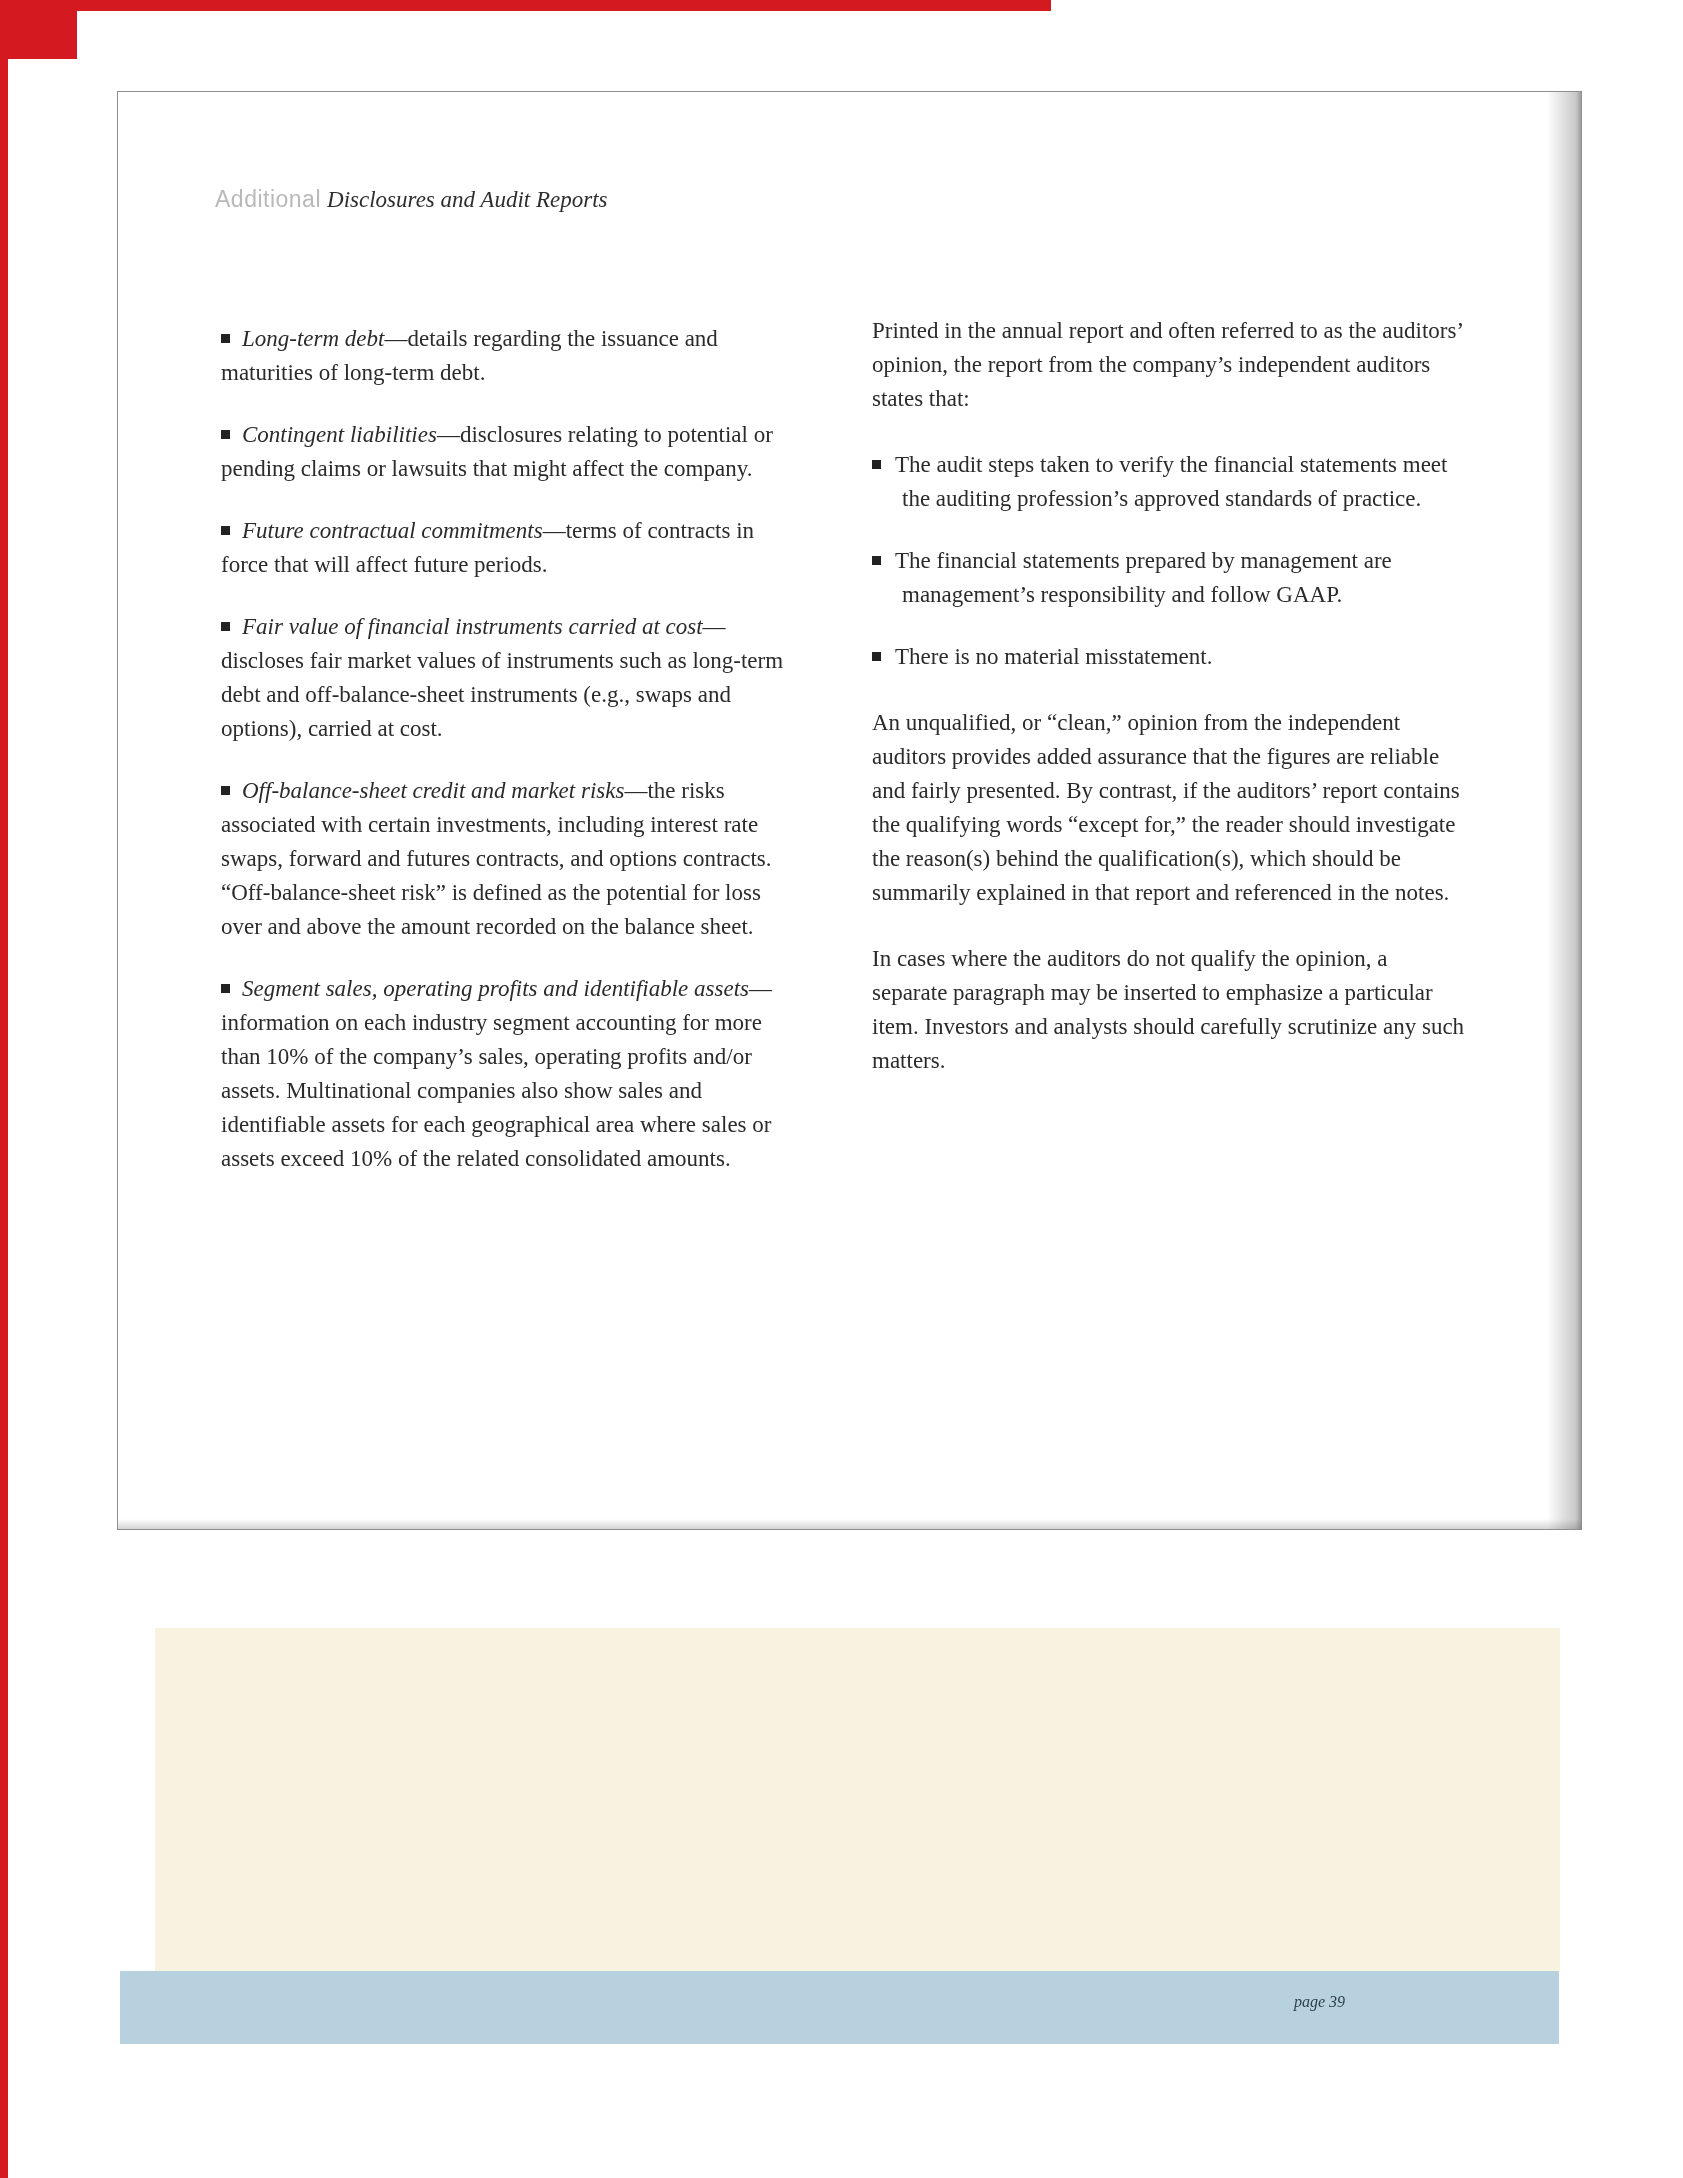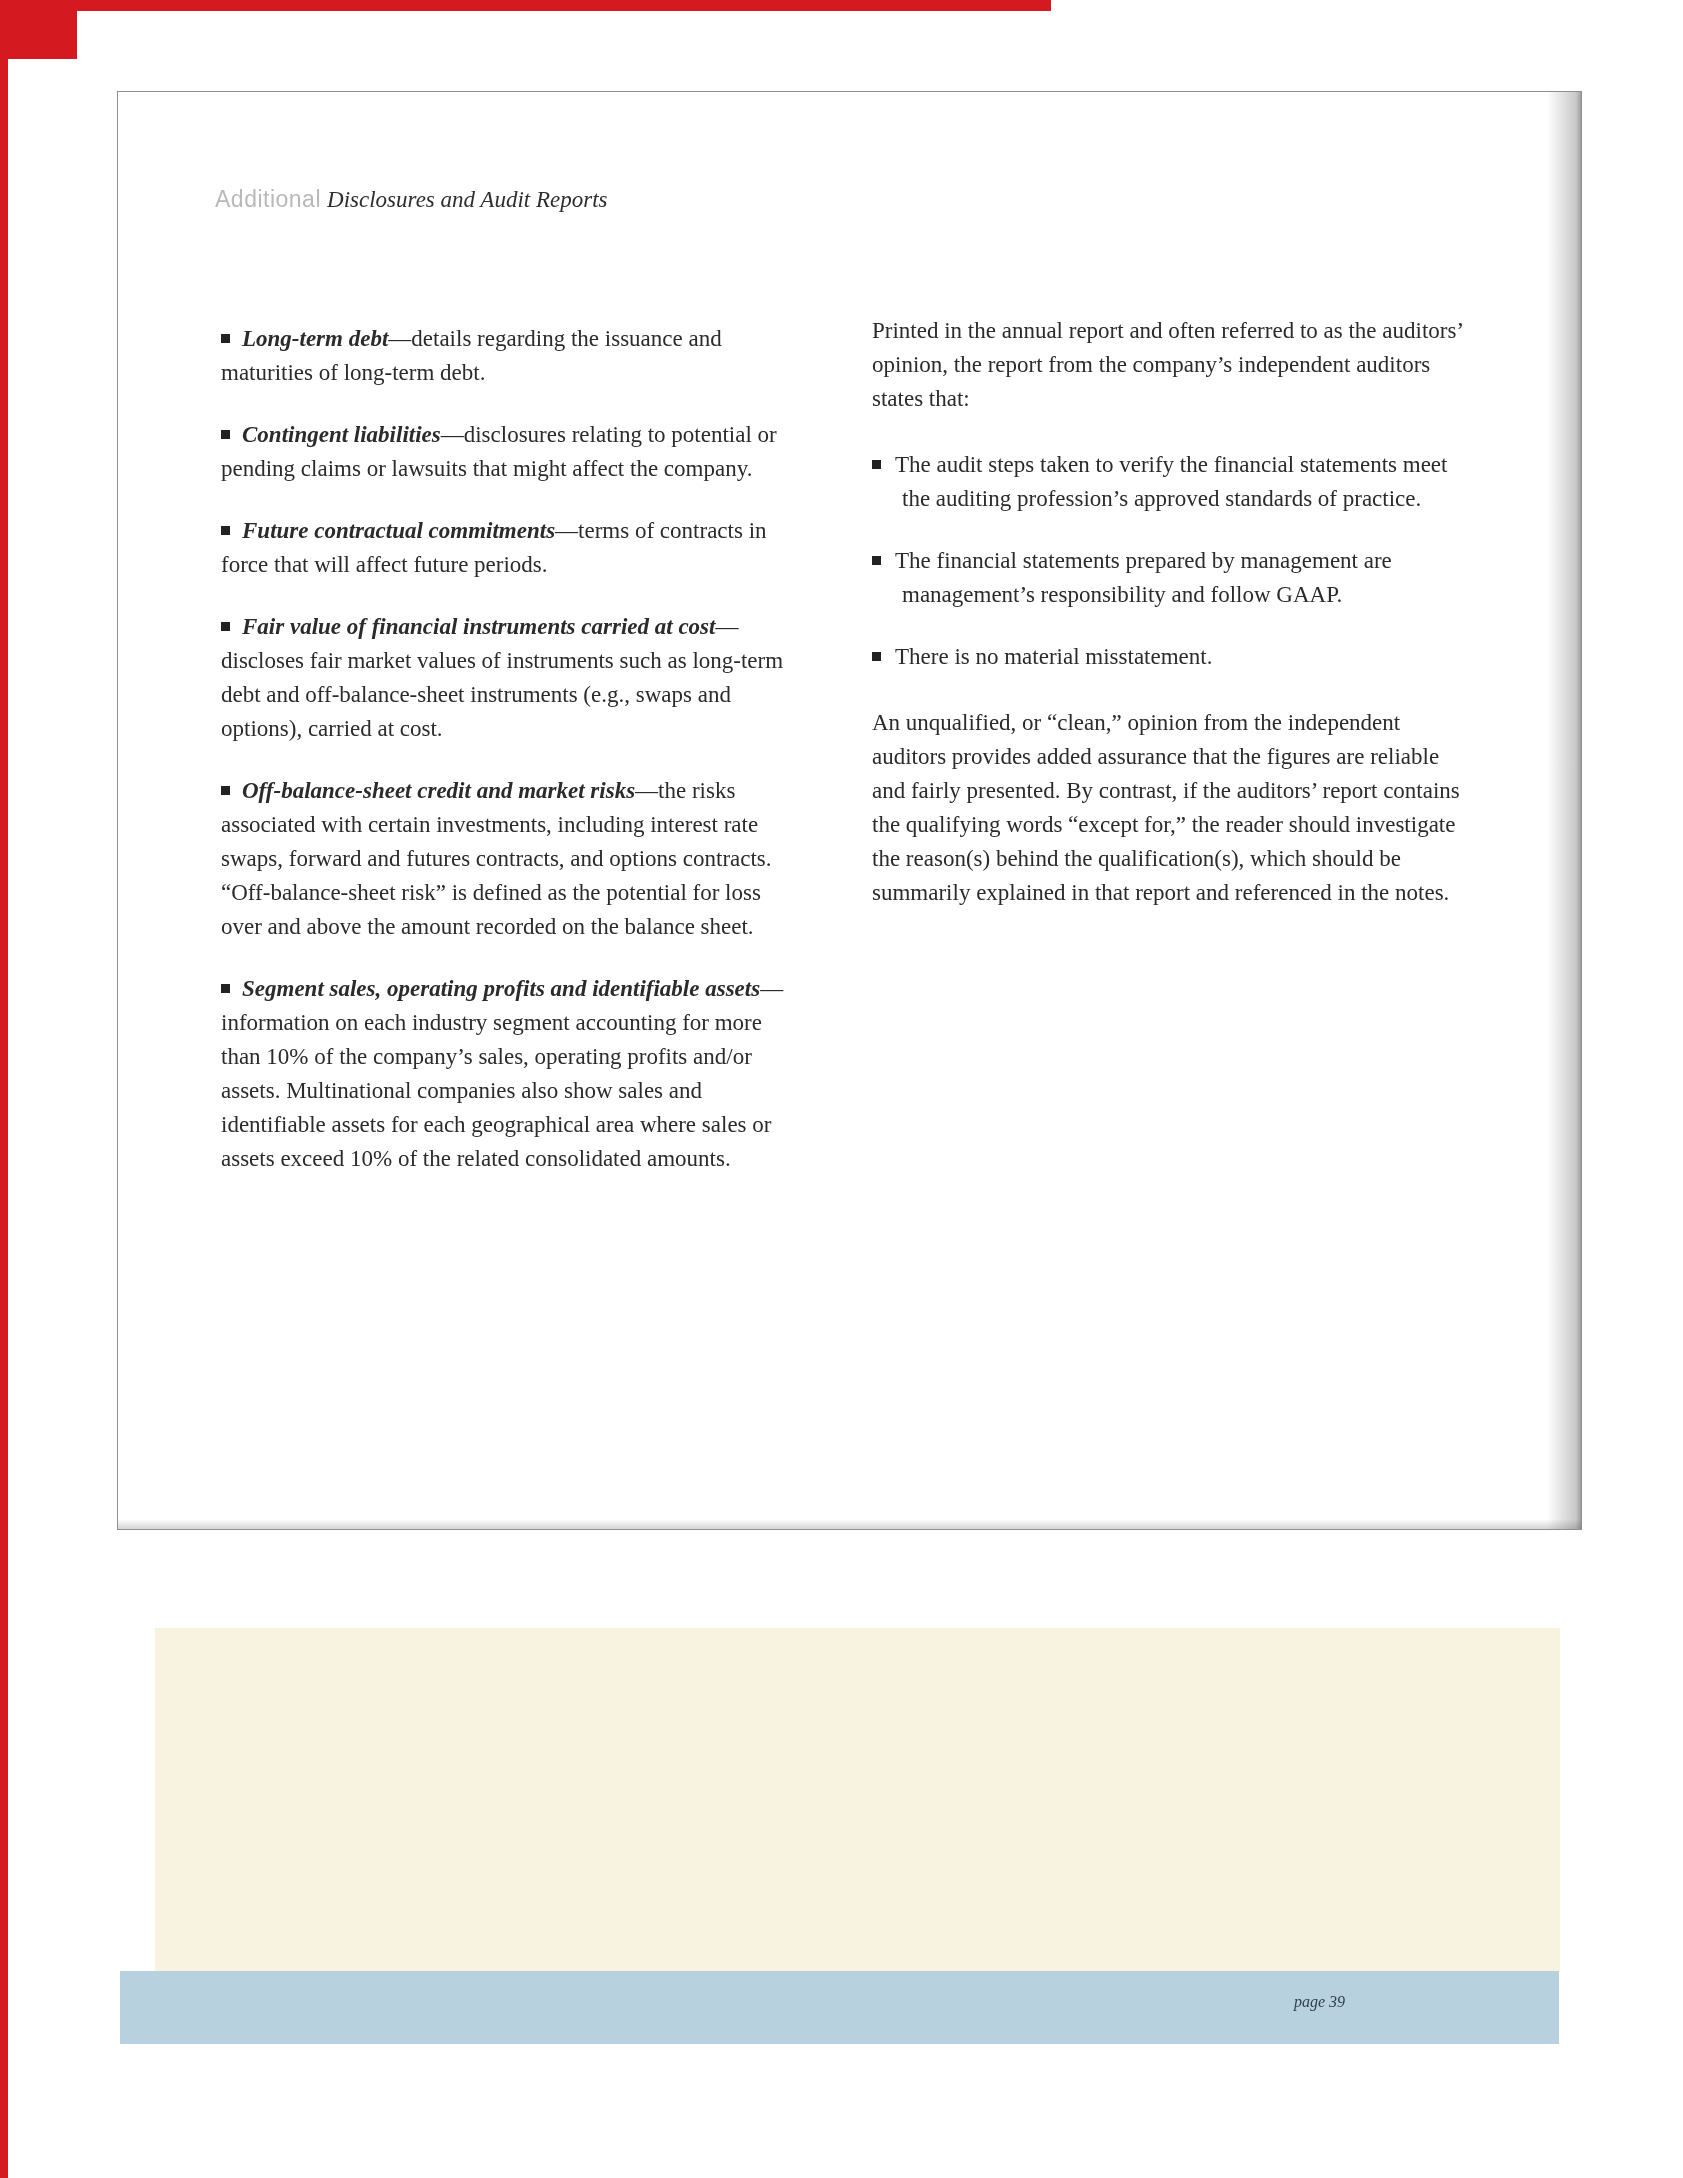--- a/index.html
+++ b/index.html
@@ -41,21 +41,21 @@
   .col { position:absolute; font-size:23px; line-height:34px; color:var(--text,#2b2b2b); }
   .col-left  { left:103px; top:230px; width:579px; }
   .col-right { left:754px; top:222px; width:594px; }
 
   .sq {
     display:inline-block; width:9px; height:9px; background:#222;
     margin-right:12px; transform:translateY(-3px);
   }
 
   .lbullet { margin-bottom:28px; }
-  .term { font-weight:bold; font-style:italic;text-align:right; }
+  .term { font-weight:normal; font-style:italic;text-align:right; }
 
   .rc-heading {
     font-family:"Liberation Sans", sans-serif; font-weight:bold;
     font-size:23px; color:#1c1c1c; margin-bottom:22px;
   }
   .rc-intro { margin-bottom:32px; }
   .rbullet { padding-left:30px; text-indent:-30px; margin-bottom:28px; }
   .rbullet .sq { margin-right:14px; }
   .rpara { margin-top:32px; }
 
@@ -88,20 +88,21 @@
     <p class="lbullet"><span class="sq"></span><span class="term">Off-balance-sheet credit and market risks</span><span>—the risks associated with certain investments, including interest rate swaps, forward and futures contracts, and options contracts. “Off-balance-sheet risk” is defined as the potential for loss over and above the amount recorded on the balance sheet.</span></p>
     <p class="lbullet"><span class="sq"></span><span class="term">Segment sales, operating profits and identifiable assets</span><span>—information on each industry segment accounting for more than 10% of the company’s sales, operating profits and/or assets. Multinational companies also show sales and identifiable assets for each geographical area where sales or assets exceed 10% of the related consolidated amounts.</span></p>
   </div>
 
   <div class="col col-right">
     <p class="rc-intro">Printed in the annual report and often referred to as the auditors’ opinion, the report from the company’s independent auditors states that:</p>
     <p class="rbullet"><span class="sq"></span><span>The audit steps taken to verify the financial statements meet the auditing profession’s approved standards of practice.</span></p>
     <p class="rbullet"><span class="sq"></span><span>The financial statements prepared by management are management’s responsibility and follow GAAP.</span></p>
     <p class="rbullet"><span class="sq"></span><span>There is no material misstatement.</span></p>
     <p class="rpara">An unqualified, or “clean,” opinion from the independent auditors provides added assurance that the figures are reliable and fairly presented. By contrast, if the auditors’ report contains the qualifying words “except for,” the reader should investigate the reason(s) behind the qualification(s), which should be summarily explained in that report and referenced in the notes.</p>
+    <p class="rpara">In cases where the auditors do not qualify the opinion, a separate paragraph may be inserted to emphasize a particular item. Investors and analysts should carefully scrutinize any such matters.</p>
   </div>
 
   <div class="page-footer">page 39</div>
 
   <div class="page-edge-shade"></div>
   <div class="page-bottom-shade"></div>
 </div>
 
 
 </body></html>

